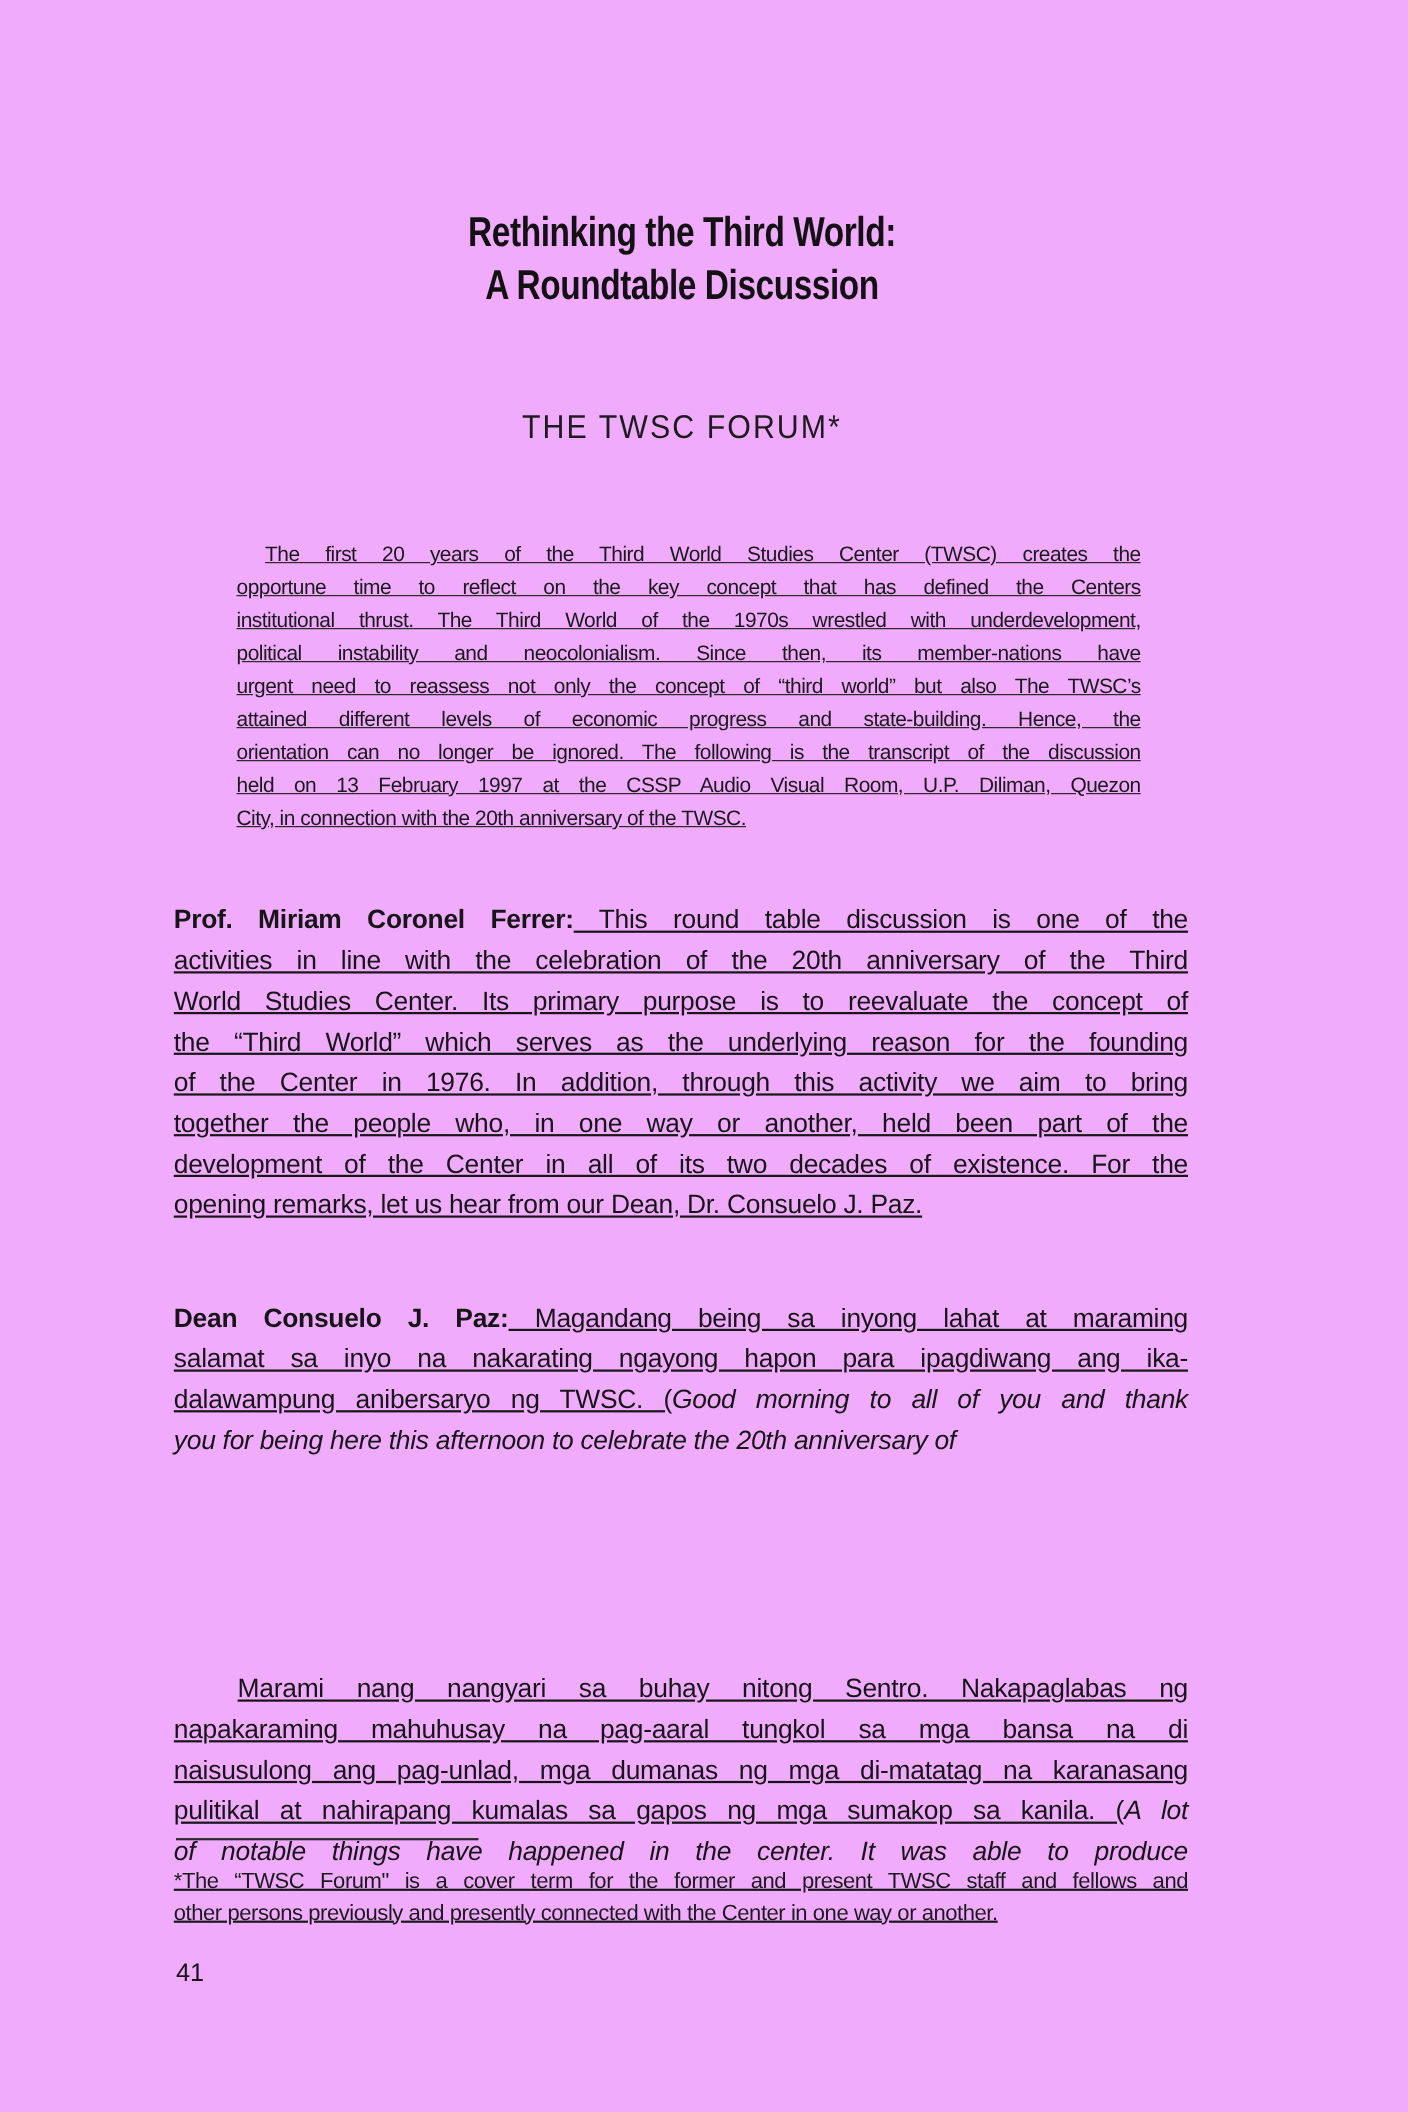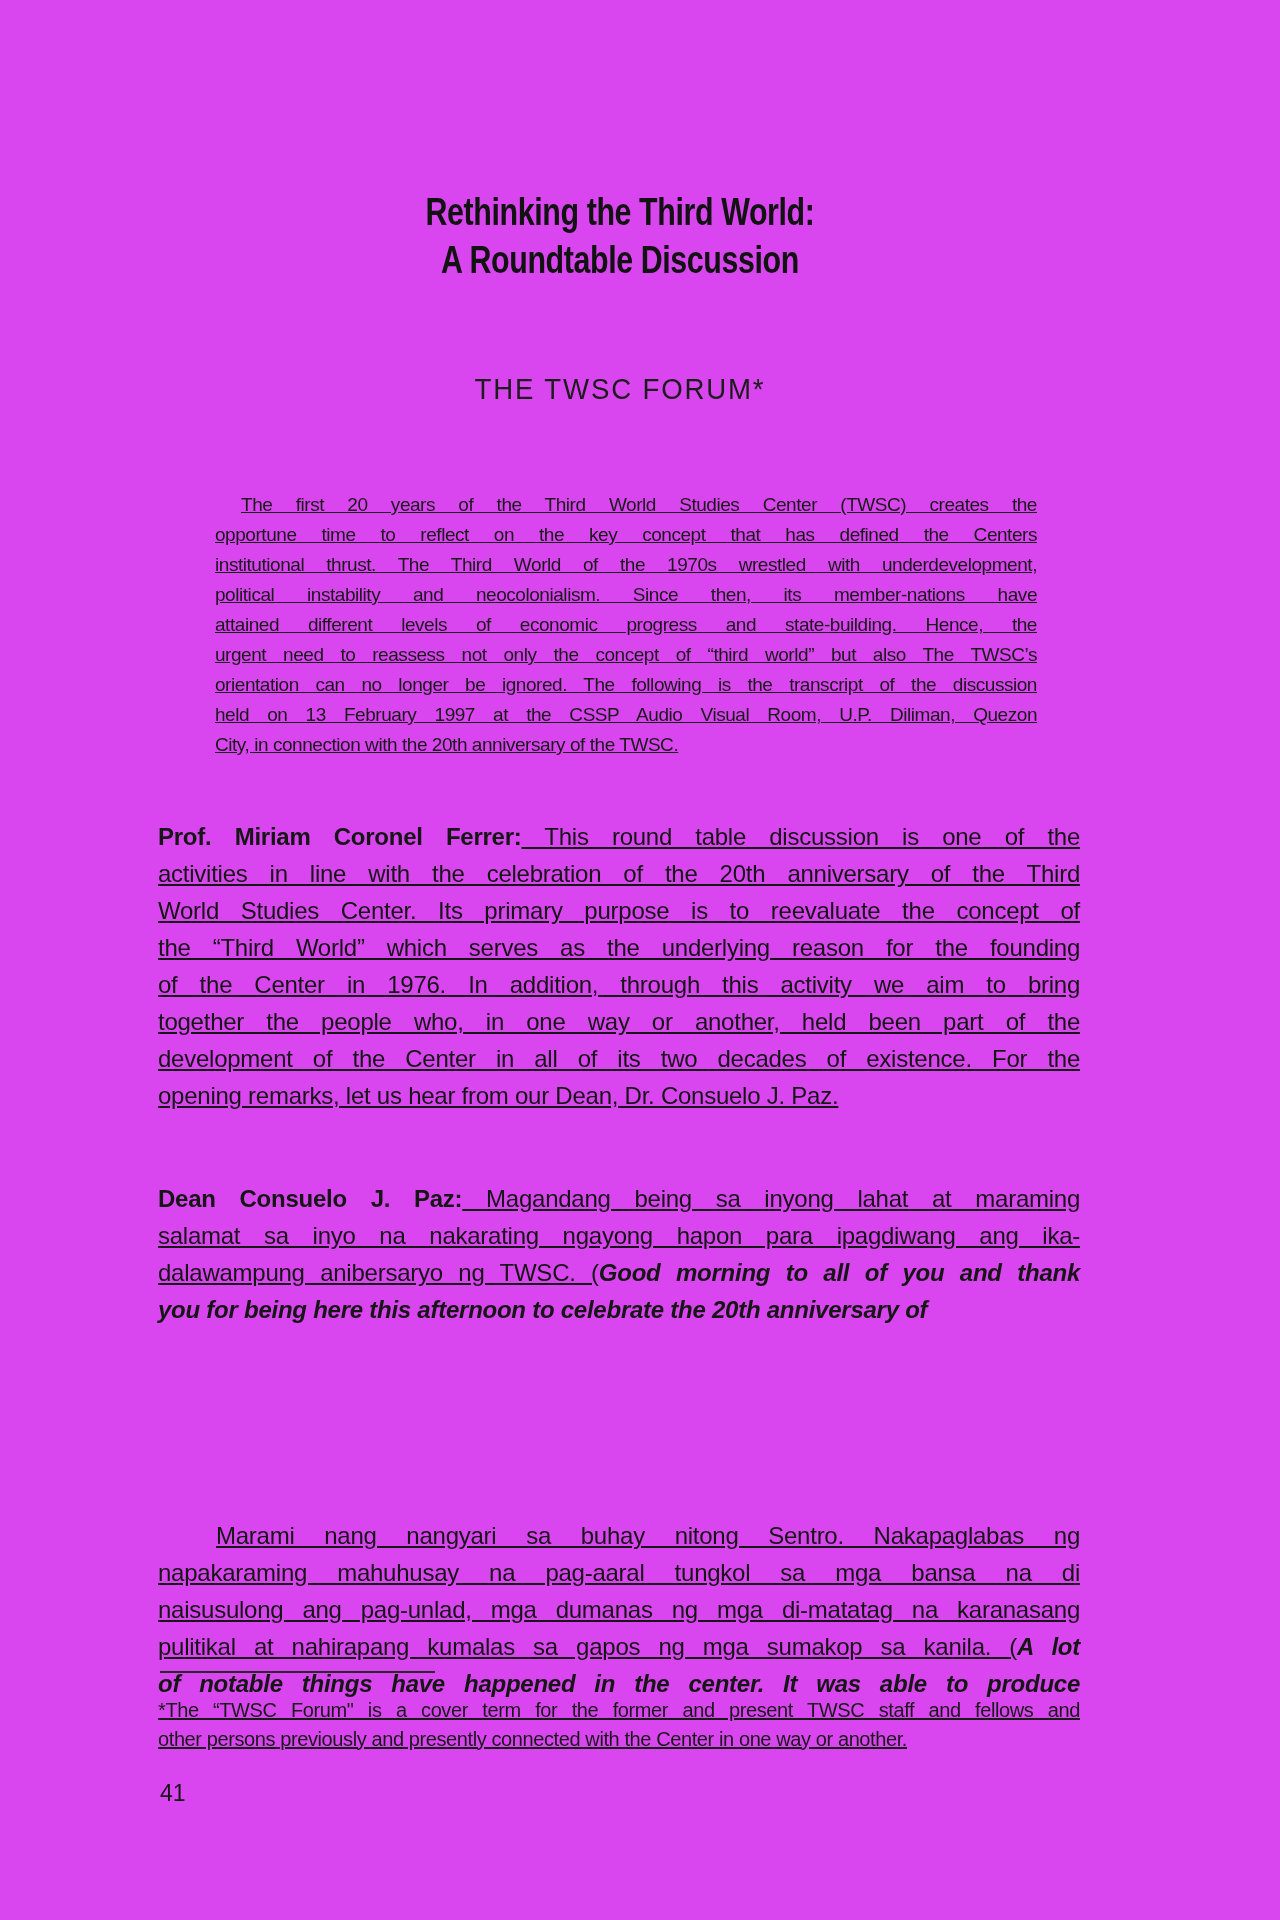--- a/index.html
+++ b/index.html
@@ -4,21 +4,21 @@
 <style>
   html, body {
     margin: 0;
     padding: 0;
     background: #ffffff;
   }
   .page {
     position: relative;
     width: 1280px;
     height: 1920px;
-    background: #d946ef;
+    background: #f0abfc;
     color: #161616;
     font-family: "Liberation Sans", "DejaVu Sans", sans-serif;
     overflow: hidden;
   }
   
   .title {
     position: absolute;
     top: 188px;
     left: 160px;
     width: 920px;
@@ -76,21 +76,21 @@
   
   .line {
     text-align: justify;
     text-align-last: justify;
     white-space: normal;
   }
   .block .line:last-child { text-align-last: left; }
   .justify-last .line:last-child { text-align-last: justify; }
   .seg-r { font-weight: 400; font-style: normal; text-decoration: underline; }
   .seg-b { font-weight: 700; font-style: normal; }
-  .seg-i { font-weight: 700; font-style: italic; }
+  .seg-i { font-weight: 400; font-style: italic; }
   
   .footnote-rule {
     position: absolute;
     top: 1671px;
     left: 160px;
     width: 275px;
     height: 0;
     border-top: 2px solid #2a2a2a;
   }
   .footnote {
@@ -125,22 +125,22 @@
     <span class="title-line">A Roundtable Discussion</span>
   </h1>
 
   <div class="subtitle">THE TWSC FORUM*</div>
 
   <div class="abstract block">
       <div class="line"><span class="seg-r">The first 20 years of the Third World Studies Center (TWSC) creates the</span></div>
       <div class="line"><span class="seg-r">opportune time to reflect on the key concept that has defined the Centers</span></div>
       <div class="line"><span class="seg-r">institutional thrust. The Third World of the 1970s wrestled with underdevelopment,</span></div>
       <div class="line"><span class="seg-r">political instability and neocolonialism. Since then, its member-nations have</span></div>
+      <div class="line"><span class="seg-r">urgent need to reassess not only the concept of “third world” but also The TWSC’s</span></div>
       <div class="line"><span class="seg-r">attained different levels of economic progress and state-building. Hence, the</span></div>
-      <div class="line"><span class="seg-r">urgent need to reassess not only the concept of “third world” but also The TWSC’s</span></div>
       <div class="line"><span class="seg-r">orientation can no longer be ignored. The following is the transcript of the discussion</span></div>
       <div class="line"><span class="seg-r">held on 13 February 1997 at the CSSP Audio Visual Room, U.P. Diliman, Quezon</span></div>
       <div class="line"><span class="seg-r">City, in connection with the 20th anniversary of the TWSC.</span></div>
     </div>
 
   <div class="para para1 block">
       <div class="line"><span class="seg-b">Prof. Miriam Coronel Ferrer:</span><span class="seg-r"> This round table discussion is one of the</span></div>
       <div class="line"><span class="seg-r">activities in line with the celebration of the 20th anniversary of the Third</span></div>
       <div class="line"><span class="seg-r">World Studies Center. Its primary purpose is to reevaluate the concept of</span></div>
       <div class="line"><span class="seg-r">the “Third World” which serves as the underlying reason for the founding</span></div>

